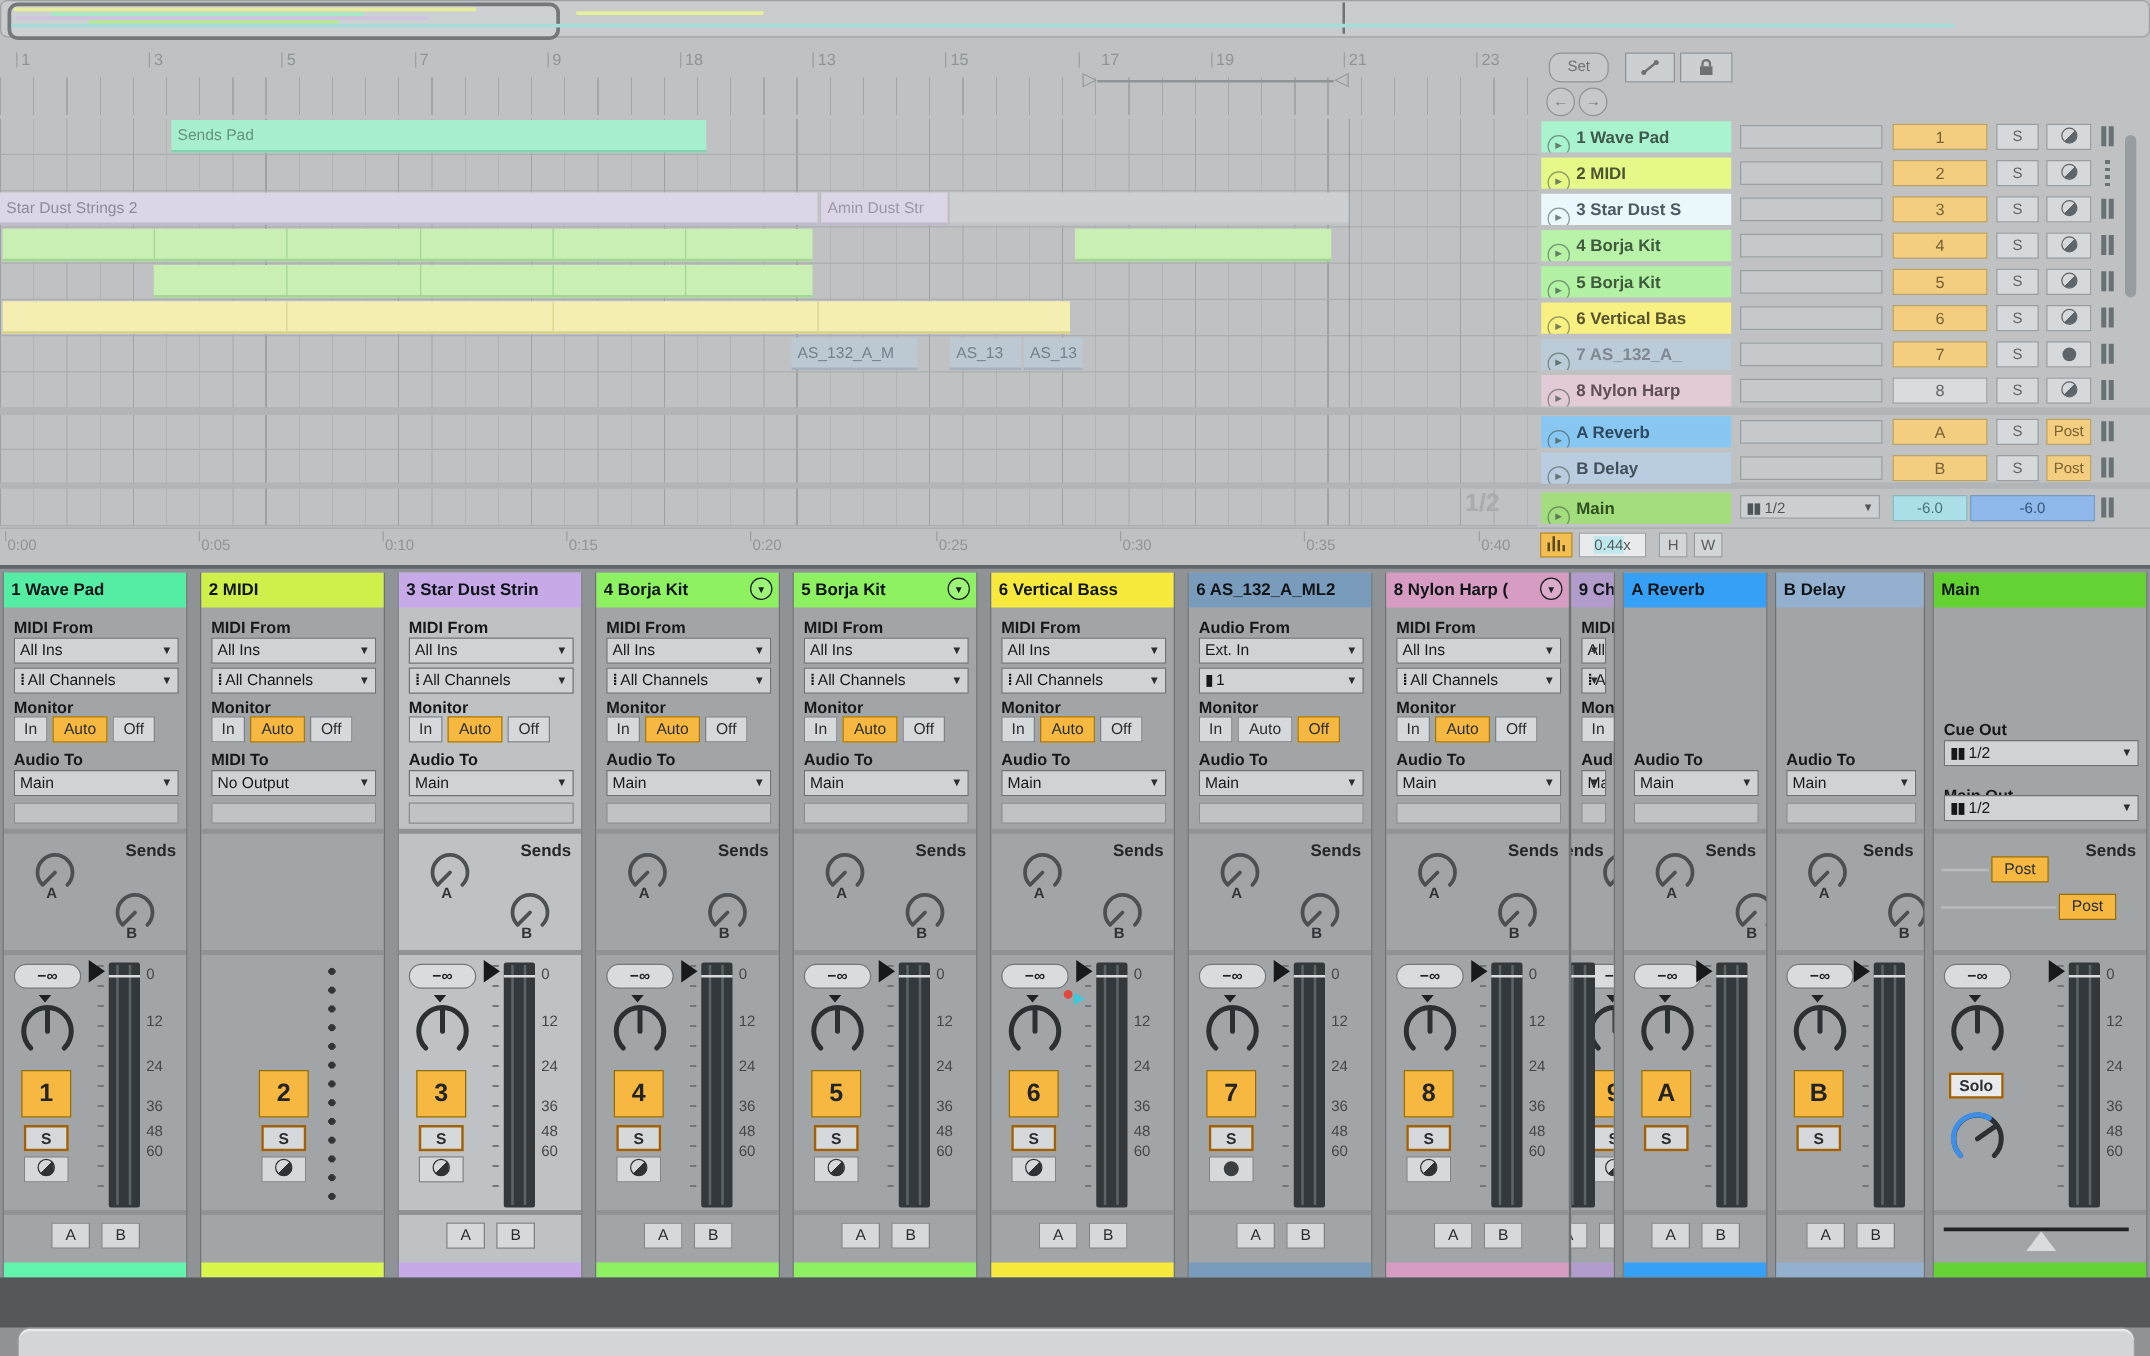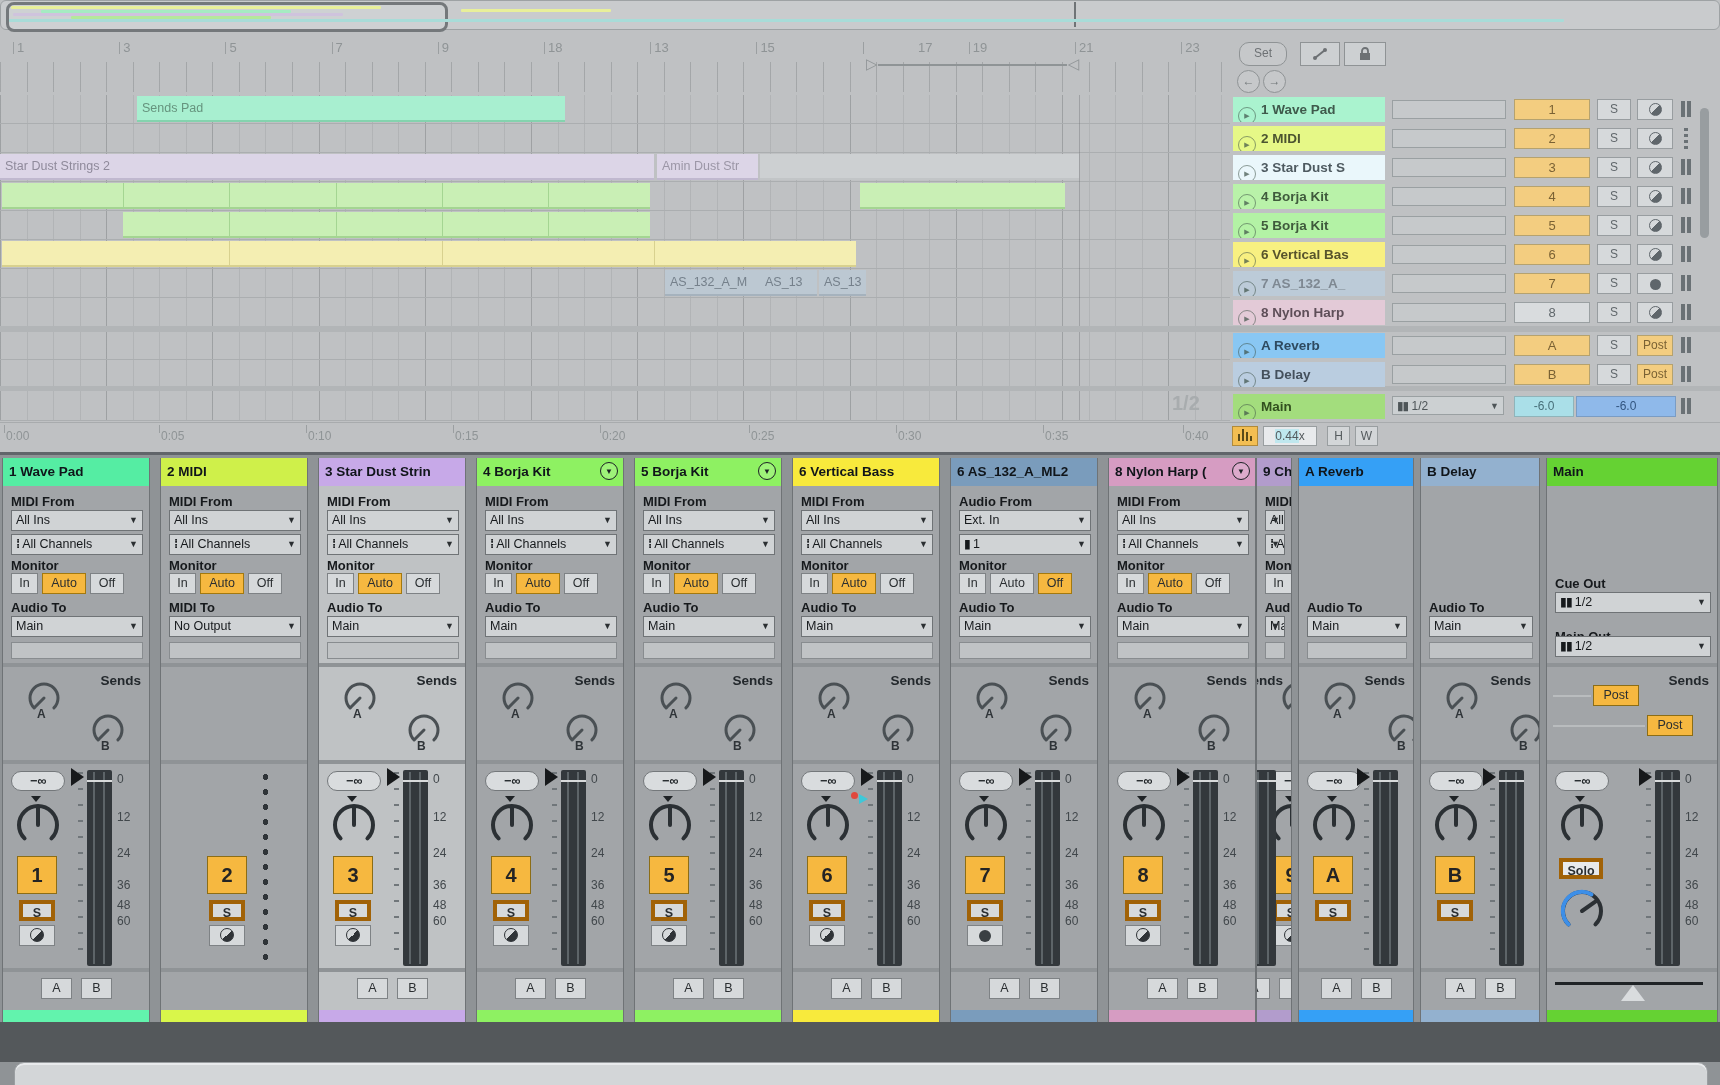--- a/index.html
+++ b/index.html
@@ -96,21 +96,21 @@
   .sendlab{position:absolute;right:8px;font-size:13.5px;font-weight:bold;color:#23282c;}
   .knoblab{position:absolute;font-size:12px;font-weight:bold;color:#2f3438;}
   .pill{position:absolute;width:54px;height:20px;border:1.5px solid #74787b;border-radius:10px;background:#d9dcde;
     text-align:center;line-height:19px;font-size:12.5px;font-weight:bold;color:#202528;box-sizing:border-box;}
   .pantri{position:absolute;width:0;height:0;border-left:5px solid transparent;border-right:5px solid transparent;
     border-top:6px solid #1f2326;}
   .fadertri{position:absolute;width:0;height:0;border-top:9px solid transparent;border-bottom:9px solid transparent;
     border-left:13px solid #17191b;}
   .numbtn{position:absolute;width:40px;height:38px;background:#f6b840;border:1px solid #8c6d16;box-sizing:border-box;
     font-size:20px;font-weight:bold;color:#242424;text-align:center;line-height:36px;}
-  .sbtn{position:absolute;width:36px;height:21px;background:#d6d9db;border:4px solid #a16207;box-sizing:border-box;
+  .sbtn{position:absolute;width:36px;height:21px;background:#d6d9db;border:2px solid #a16207;box-sizing:border-box;
     font-size:12.5px;font-weight:bold;color:#2a2e31;text-align:center;line-height:19px;}
   .armbtn{position:absolute;width:36px;height:21px;background:#d6d9db;border:1px solid #7e8285;box-sizing:border-box;
     text-align:center;line-height:18px;}
   .armbtn .halfc{width:12px;height:12px;border-color:#2f3337;
     background:conic-gradient(from 45deg,#2f3337 0 180deg,transparent 0);}
   .armbtn .dotc{width:12px;height:12px;background:#3a3f43;}
   .ticks{position:absolute;width:5px;background:repeating-linear-gradient(180deg,#70767a 0 2px,transparent 2px 16px);}
   .meterbar{position:absolute;width:25px;background:#33383c;border-radius:2px;}
   .meterbar i{position:absolute;top:2px;bottom:2px;width:2px;background:#5d6468;}
   .meterbar .lvl{position:absolute;left:0;width:100%;height:2px;background:#d8dadb;}
@@ -203,21 +203,21 @@
         <div style="position: absolute; left: 106px; top: 0px; width: 1px; height: 26px; background: rgb(164, 213, 146);"></div>
         <div style="position: absolute; left: 213px; top: 0px; width: 1px; height: 26px; background: rgb(164, 213, 146);"></div>
         <div style="position: absolute; left: 319px; top: 0px; width: 1px; height: 26px; background: rgb(164, 213, 146);"></div>
         <div style="position: absolute; left: 425px; top: 0px; width: 1px; height: 26px; background: rgb(164, 213, 146);"></div>
       </div>
       <div class="clip" style="left: 2px; top: 146px; width: 854px; background: rgb(244, 238, 178); color: rgb(244, 238, 178); border-bottom: 2px solid rgb(216, 209, 143);">
         <div style="position: absolute; left: 227px; top: 0px; width: 1px; height: 26px; background: rgb(216, 209, 143);"></div>
         <div style="position: absolute; left: 440px; top: 0px; width: 1px; height: 26px; background: rgb(216, 209, 143);"></div>
         <div style="position: absolute; left: 652px; top: 0px; width: 1px; height: 26px; background: rgb(216, 209, 143);"></div>
       </div>
-      <div class="clip" style="left: 665px; top: 175px; width: 101px; background: rgb(188, 200, 210); color: rgb(117, 128, 139); border-bottom: 2px solid rgb(165, 178, 189);">AS_132_A_M</div>
+      <div class="clip" style="left: 633px; top: 175px; width: 101px; background: rgb(188, 200, 210); color: rgb(117, 128, 139); border-bottom: 2px solid rgb(165, 178, 189);">AS_132_A_M</div>
       <div class="clip" style="left: 760px; top: 175px; width: 57px; background: rgb(188, 200, 210); color: rgb(117, 128, 139); border-bottom: 2px solid rgb(165, 178, 189);">AS_13</div>
       <div class="clip" style="left: 819px; top: 175px; width: 47px; background: rgb(188, 200, 210); color: rgb(117, 128, 139); border-bottom: 2px solid rgb(165, 178, 189);">AS_13</div>
     </div>
   <div id="endline" class="abs"></div>
   <div class="band" style="top:326px"></div>
   <div class="band" style="top:386px;height:5px"></div>
 
   <div id="headerpanel"></div>
   <div id="grabfrac" class="abs">1/2</div>
   <div id="scrollthumb" class="abs"></div>
@@ -792,21 +792,21 @@
     <div class="abs barnum" style="left: 335.6px;">7</div>
     <div class="abs bartick" style="left: 437.8px;"></div>
     <div class="abs barnum" style="left: 441.8px;">9</div>
     <div class="abs bartick" style="left: 544px;"></div>
     <div class="abs barnum" style="left: 548px;">18</div>
     <div class="abs bartick" style="left: 650.2px;"></div>
     <div class="abs barnum" style="left: 654.2px;">13</div>
     <div class="abs bartick" style="left: 756.4px;"></div>
     <div class="abs barnum" style="left: 760.4px;">15</div>
     <div class="abs bartick" style="left: 862.6px;"></div>
-    <div class="abs barnum" style="left: 918px;">17</div>
+    <div class="abs barnum" style="left: 881px;">17</div>
     <div class="abs bartick" style="left: 968.8px;"></div>
     <div class="abs barnum" style="left: 972.8px;">19</div>
     <div class="abs bartick" style="left: 1075px;"></div>
     <div class="abs barnum" style="left: 1079px;">21</div>
     <div class="abs bartick" style="left: 1181.2px;"></div>
     <div class="abs barnum" style="left: 1185.2px;">23</div>
     <div class="hrow" style="top: 97px;">
       <div class="hplate" style="background: rgb(170, 243, 207); color: rgb(63, 90, 76);"><span class="hplay">▶</span><span>1 Wave Pad</span></div>
       <div class="hbox"></div>
       <div class="hchip">1</div>

